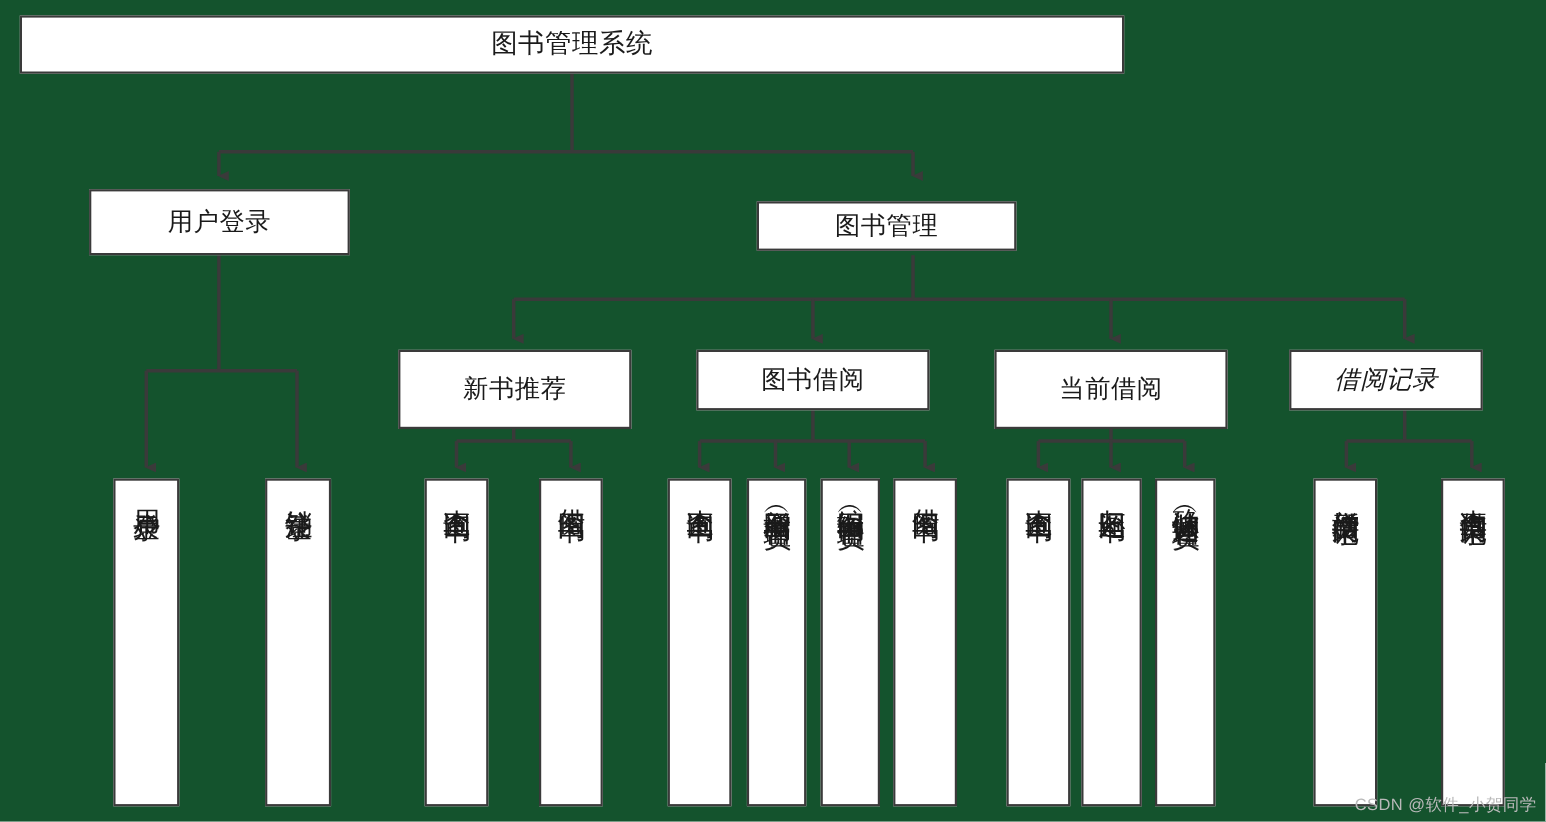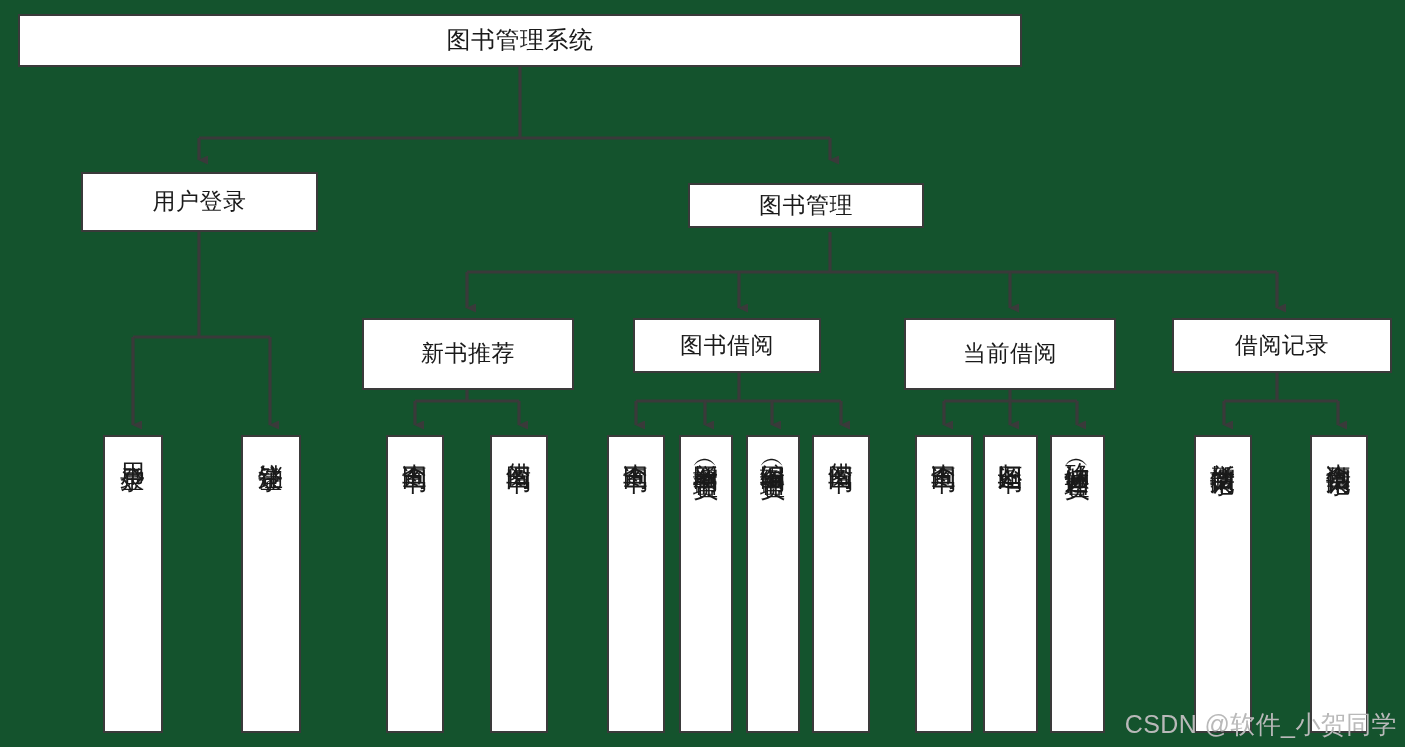--- a/index.html
+++ b/index.html
@@ -60,21 +60,21 @@
     font-size: 25px;
     line-height: 1.04;
     letter-spacing: 2px;
     white-space: nowrap;
     max-height: 284px;
   }
   .watermark {
     position: absolute;
     right: 8px;
     bottom: 6px;
-    font-size: 25px;
+    font-size: 15px;
     color: #b9b9b9;
     letter-spacing: 0.4px;
     white-space: nowrap;
     user-select: none;
   }
 </style>
 </head>
 <body>
 
 <div id="diagram-root">
@@ -137,27 +137,27 @@
   <div class="node horiz" style="left:81px; top:172px; width:237px; height:60px;">
     <span class="node-label">用户登录</span>
   </div>
   <div class="node horiz" style="left:688px; top:172px; width:236px; height:45px;margin-top:11px;">
     <span class="node-label">图书管理</span>
   </div>
 
   <div class="node horiz" style="left:362px; top:318px; width:212px; height:72px;">
     <span class="node-label">新书推荐</span>
   </div>
-  <div class="node horiz" style="left:633px; top:318px; width:188px; height:55px;">
+  <div class="node horiz" style="left:633px; top:318px; width:212px; height:55px;">
     <span class="node-label">图书借阅</span>
   </div>
   <div class="node horiz" style="left:904px; top:318px; width:212px; height:72px;">
     <span class="node-label">当前借阅</span>
   </div>
-  <div class="node horiz" style="left:1172px; top:318px; width:220px; height:55px;">
+  <div class="node horiz" style="left:1172px; top:318px; width:176px; height:55px;font-style:italic;">
     <span class="node-label">借阅记录</span>
   </div>
 
   <div class="node vert" style="left:103px; top:435px; width:60px; height:298px;">
     <span class="node-label">用户登录</span>
   </div>
   <div class="node vert" style="left:241px; top:435px; width:60px; height:298px;">
     <span class="node-label">注销登录</span>
   </div>
 

